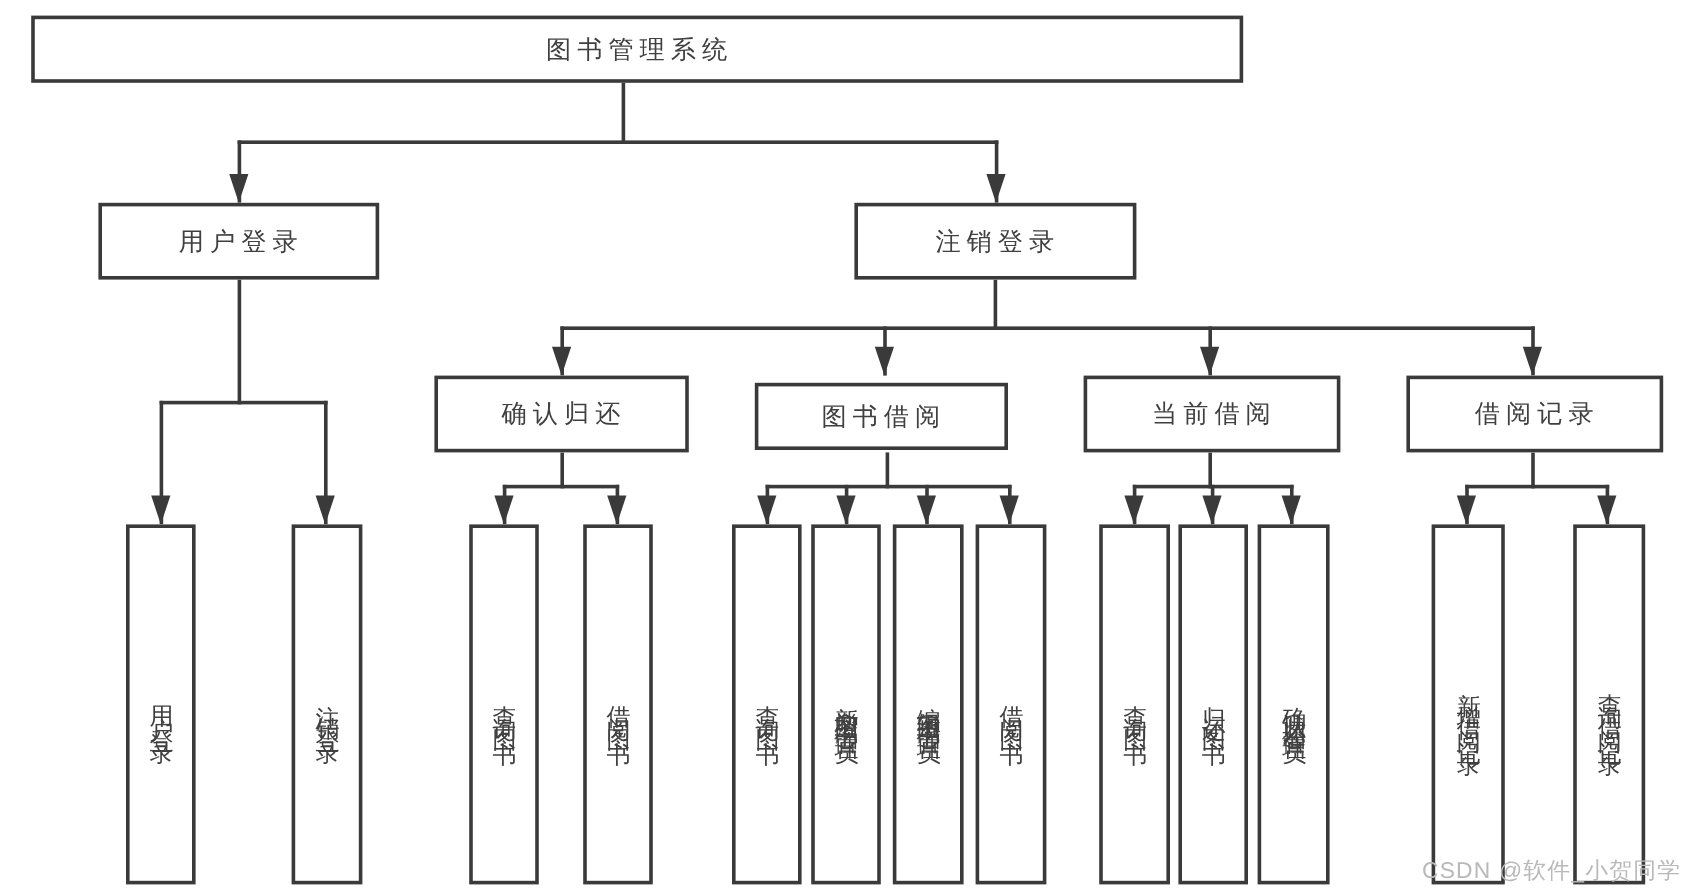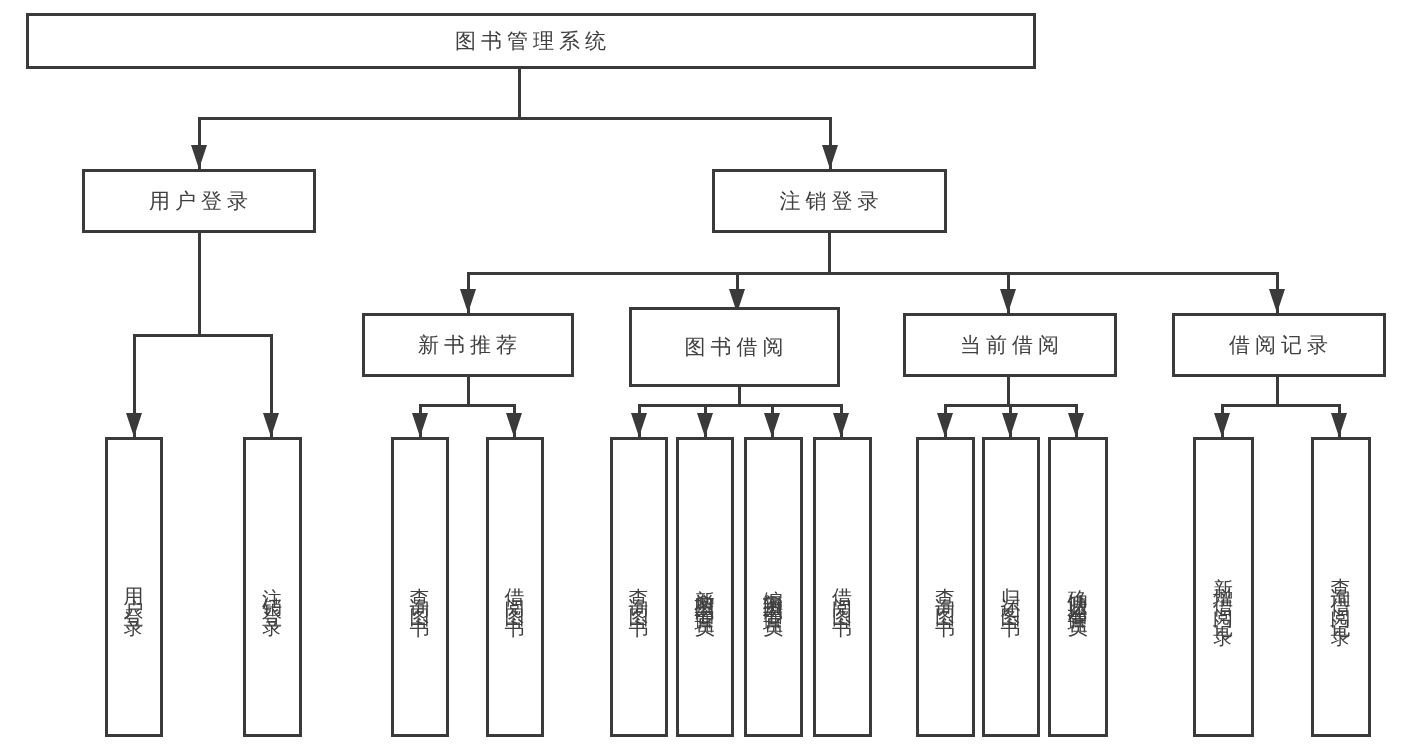--- a/index.html
+++ b/index.html
@@ -70,23 +70,23 @@
   <div class="vline" style="left:467px;top:272px;height:41px"></div>
   <div class="arrow" style="left:460px;top:289px"></div>
   <div class="vline" style="left:736px;top:272px;height:41px"></div>
   <div class="arrow" style="left:729px;top:289px"></div>
   <div class="vline" style="left:1007px;top:272px;height:41px"></div>
   <div class="arrow" style="left:1000px;top:289px"></div>
   <div class="vline" style="left:1276px;top:272px;height:41px"></div>
   <div class="arrow" style="left:1269px;top:289px"></div>
 
   <div class="hbox" style="left:362px;top:313px;width:212px;height:64px">
-    <span>新书推荐</span>
+    <span>确认归还</span>
   </div>
-  <div class="hbox" style="left:629px;top:307px;width:211px;height:80px">
+  <div class="hbox" style="left:629px;top:319px;width:211px;height:56px">
     <span>图书借阅</span>
   </div>
   <div class="hbox" style="left:903px;top:313px;width:214px;height:64px">
     <span>当前借阅</span>
   </div>
   <div class="hbox" style="left:1172px;top:313px;width:214px;height:64px">
     <span>借阅记录</span>
   </div>
 
   <div class="vline" style="left:467px;top:377px;height:30px"></div>
@@ -160,13 +160,14 @@
     <span style="letter-spacing:4px">确认归还（管理员）</span>
   </div>
 
   <div class="vbox" style="left:1193px;top:437px;width:61px;height:300px">
     <span>新增借阅记录</span>
   </div>
   <div class="vbox" style="left:1311px;top:437px;width:60px;height:300px">
     <span>查询借阅记录</span>
   </div>
 
+  <div class="watermark">CSDN @软件_小贺同学</div>
 </div>
 
 </body></html>

